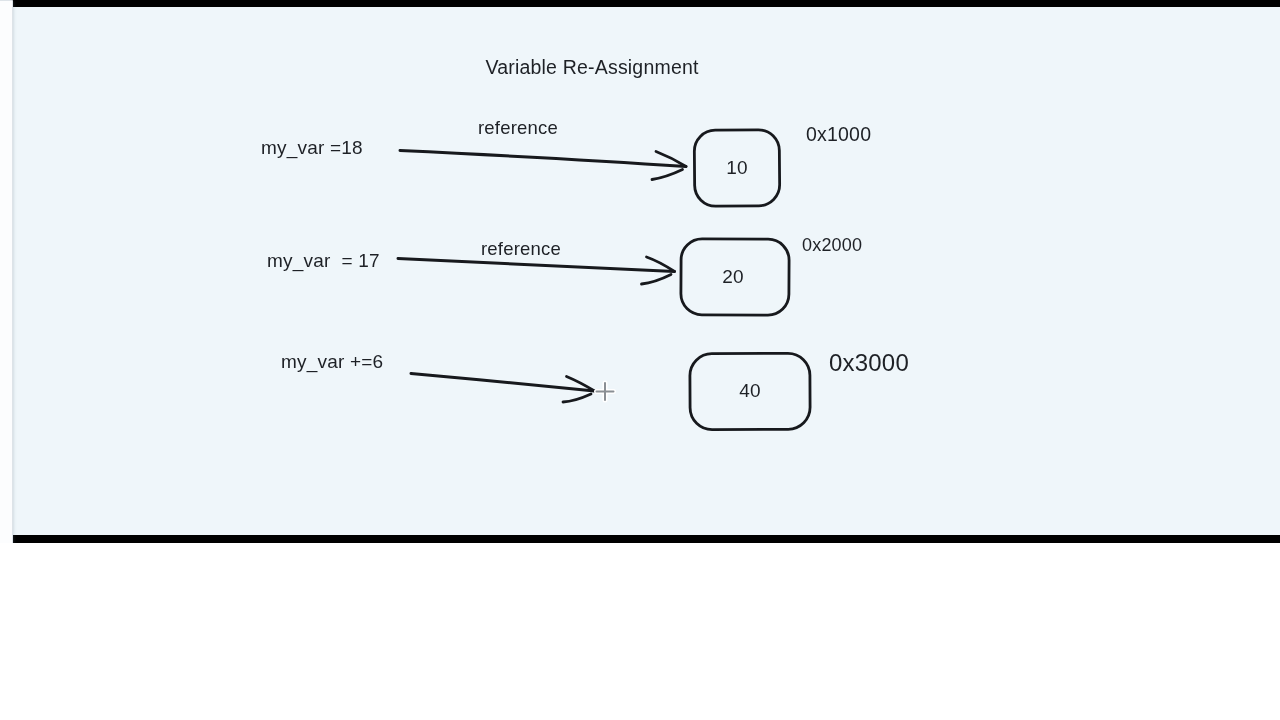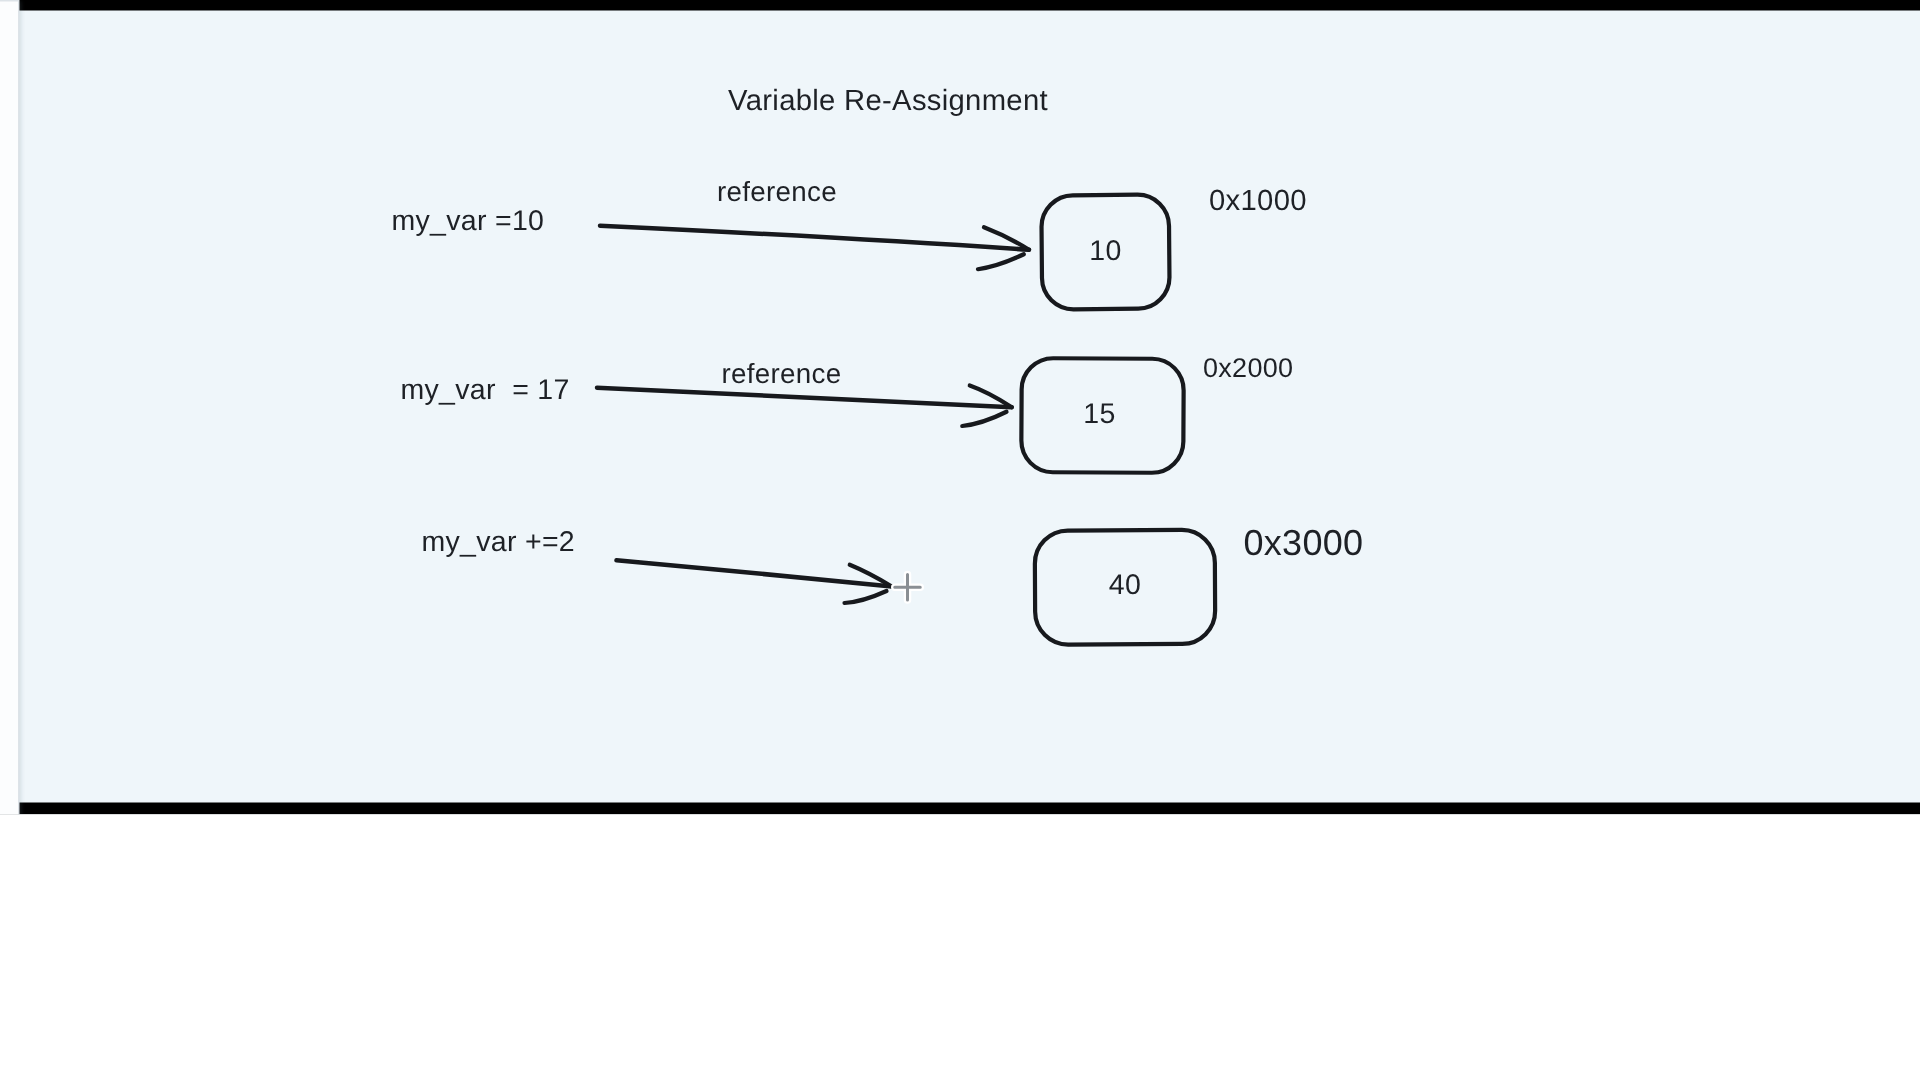--- a/index.html
+++ b/index.html
@@ -131,28 +131,28 @@
       </g>
 
       <g>
         <path class="cursor-under" d="M 596.5 391.5 H 613.5 M 605 383 V 400"></path>
         <path class="cursor-over" d="M 596.5 391.5 H 613.5 M 605 383 V 400"></path>
       </g>
     </svg>
 
     <div class="t title-text">Variable Re-Assignment</div>
 
-    <div class="t code r1">my_var =10</div>
+    <div class="t code r1">my_var =18</div>
     <div class="t ref r1">reference</div>
     <div class="t val r1">10</div>
     <div class="t addr r1">0x1000</div>
 
     <div class="t code r2">my_var  = 17</div>
     <div class="t ref r2">reference</div>
-    <div class="t val r2">15</div>
+    <div class="t val r2">20</div>
     <div class="t addr r2">0x2000</div>
 
-    <div class="t code r3">my_var +=2</div>
+    <div class="t code r3">my_var +=6</div>
     <div class="t val r3">40</div>
     <div class="t addr r3">0x3000</div>
 
   </div>
 </div>
 
 </body></html>

